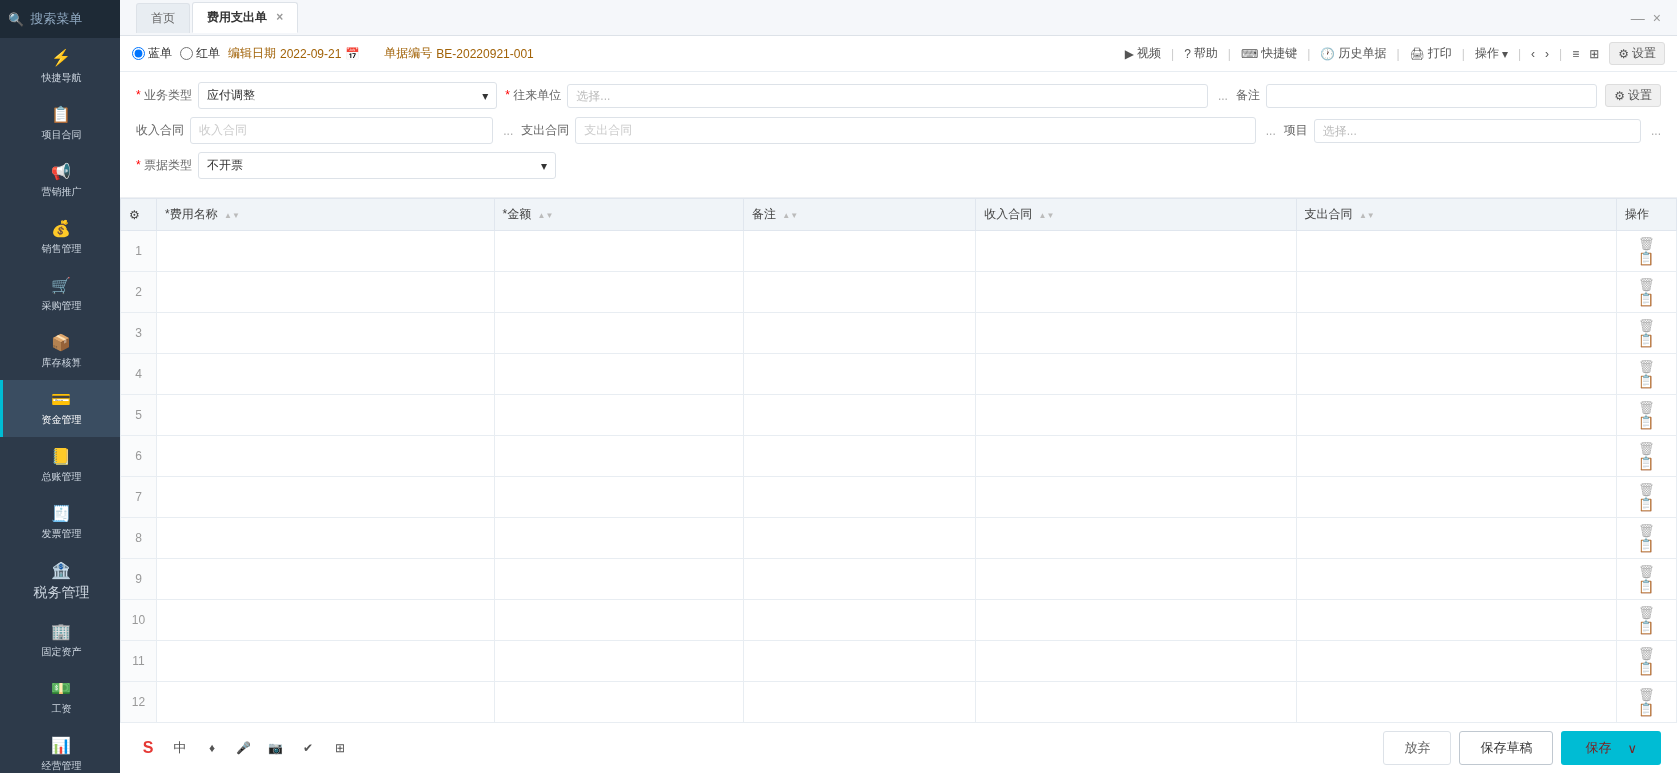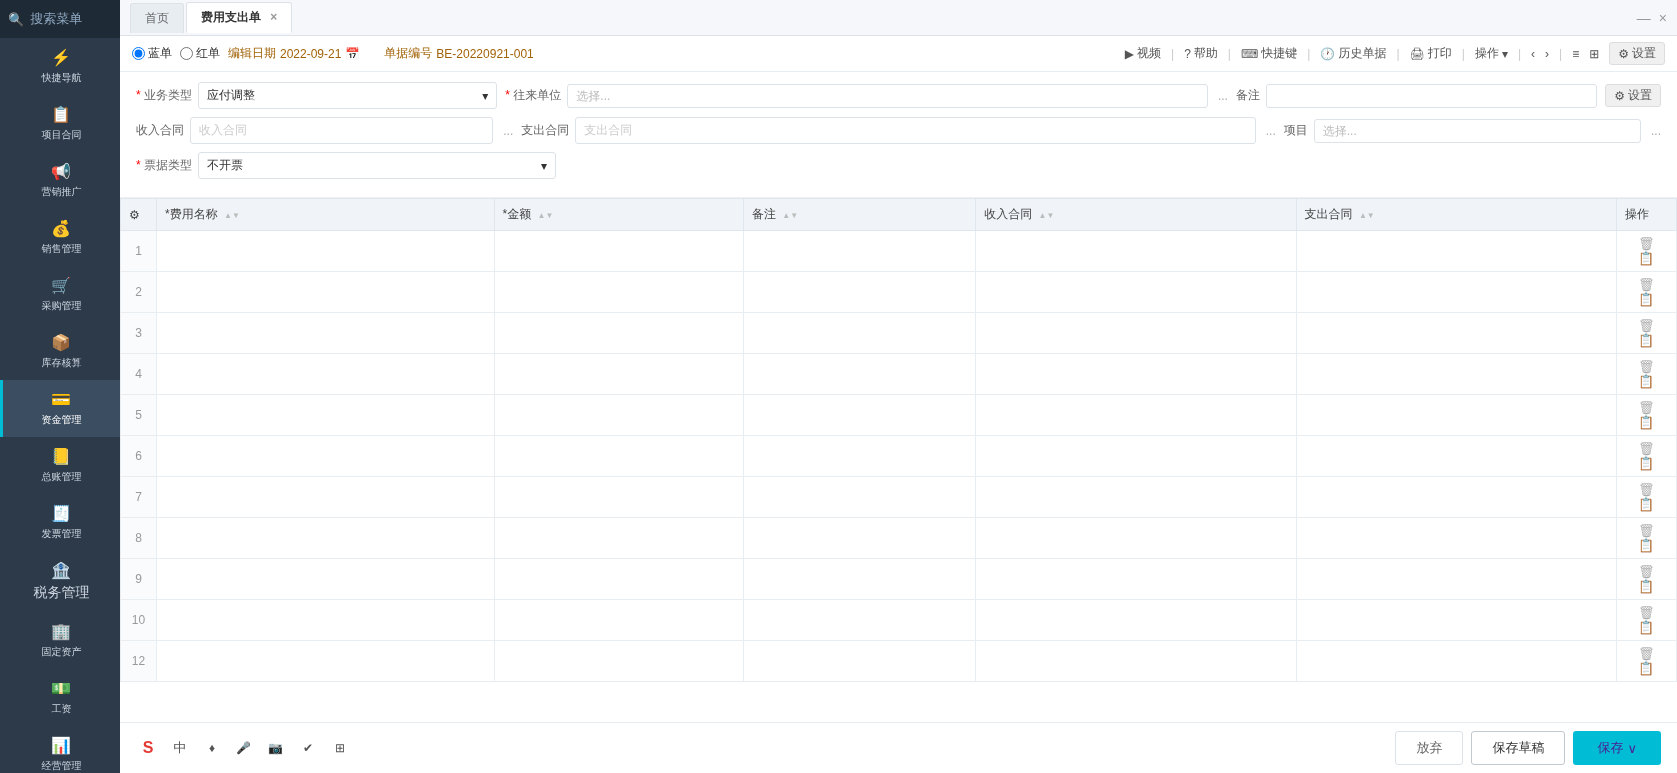--- a/index.html
+++ b/index.html
@@ -9,21 +9,21 @@
     .sidebar { width: 120px; background: #2d3a4a; color: #cdd6e0; display: flex; flex-direction: column; height: 100%; flex-shrink: 0; }
     .sidebar-search { background: #1e2a36; padding: 10px 8px; display: flex; align-items: center; gap: 6px; color: #8fa8c0; font-size: 13px; cursor: pointer; }
     .sidebar-item { display: flex; flex-direction: column; align-items: center; justify-content: center; padding: 10px 4px; cursor: pointer; font-size: 11px; gap: 4px; border-left: 3px solid transparent; }
     .sidebar-item.active { background: #3a4d61; border-left: 3px solid #00bcd4; color: #fff; }
     .sidebar-item .icon { font-size: 16px; }
 
     
     .main { flex: 1; display: flex; flex-direction: column; background: #e8edf2; overflow: hidden; }
 
     
-    .tab-bar { background: #f5f7fa; display: flex; align-items: center; border-bottom: 1px solid #dde2e8; height: 36px; padding: 0 10px; gap: 2px; }
+    .tab-bar { background: #f5f7fa; display: flex; align-items: center; border-bottom: 1px solid #dde2e8; height: 36px; padding: 0 16px; gap: 2px; }
     .tab { padding: 6px 14px; font-size: 12px; cursor: pointer; border-radius: 3px 3px 0 0; color: #666; background: #e8edf2; border: 1px solid #dde2e8; border-bottom: none; }
     .tab.active { background: #fff; color: #333; font-weight: bold; border-bottom: 1px solid #fff; }
     .tab .close-btn { margin-left: 6px; color: #999; cursor: pointer; }
 
     
     .content { flex: 1; background: #fff; display: flex; flex-direction: column; overflow: hidden; }
 
     
     .toolbar { padding: 6px 12px; display: flex; align-items: center; gap: 8px; border-bottom: 1px solid #e8edf2; background: #fff; }
     .toolbar-right { margin-left: auto; display: flex; align-items: center; gap: 10px; font-size: 12px; color: #555; }
@@ -57,21 +57,21 @@
     .sort-arrows { display: inline-flex; flex-direction: column; margin-left: 3px; color: #bbb; font-size: 8px; line-height: 1; }
 
     
     .footer { padding: 8px 16px; background: #fff; border-top: 1px solid #e8edf2; display: flex; align-items: center; justify-content: space-between; }
     .footer-icons { display: flex; align-items: center; gap: 8px; }
     .footer-icon { width: 24px; height: 24px; display: flex; align-items: center; justify-content: center; cursor: pointer; color: #555; }
     .footer-actions { display: flex; gap: 8px; }
     .btn { padding: 7px 20px; border-radius: 3px; cursor: pointer; font-size: 13px; border: 1px solid #dde2e8; }
     .btn-discard { background: #fff; color: #666; }
     .btn-draft { background: #fff; color: #333; border-color: #c0c8d0; }
-    .btn-save { background: #00bcd4; color: #4c1d95; border: none; padding: 7px 24px; border-radius: 3px; cursor: pointer; font-size: 13px; display: flex; align-items: center; gap: 4px; }
+    .btn-save { background: #00bcd4; color: #7f1d1d; border: none; padding: 7px 24px; border-radius: 3px; cursor: pointer; font-size: 13px; display: flex; align-items: center; gap: 16px; }
 
     
     .table-section::-webkit-scrollbar { width: 6px; }
     .table-section::-webkit-scrollbar-track { background: #f0f0f0; }
     .table-section::-webkit-scrollbar-thumb { background: #c0c8d0; border-radius: 3px; }
 
     
     .win-controls { display: flex; align-items: center; gap: 8px; margin-left: auto; }
     .win-btn { cursor: pointer; color: #999; font-size: 14px; }
 
@@ -423,20 +423,32 @@
       <td></td>
       <td></td>
       <td></td>
       <td></td>
       <td class="op-cell">
         <button class="icon-btn" title="删除">🗑</button>
         <button class="icon-btn" title="复制">📋</button>
       </td>
     </tr>
             <tr>
+      <td class="row-num">11</td>
+      <td></td>
+      <td></td>
+      <td></td>
+      <td></td>
+      <td></td>
+      <td class="op-cell">
+        <button class="icon-btn" title="删除">🗑</button>
+        <button class="icon-btn" title="复制">📋</button>
+      </td>
+    </tr>
+            <tr>
       <td class="row-num">12</td>
       <td></td>
       <td></td>
       <td></td>
       <td></td>
       <td></td>
       <td class="op-cell">
         <button class="icon-btn" title="删除">🗑</button>
         <button class="icon-btn" title="复制">📋</button>
       </td>

